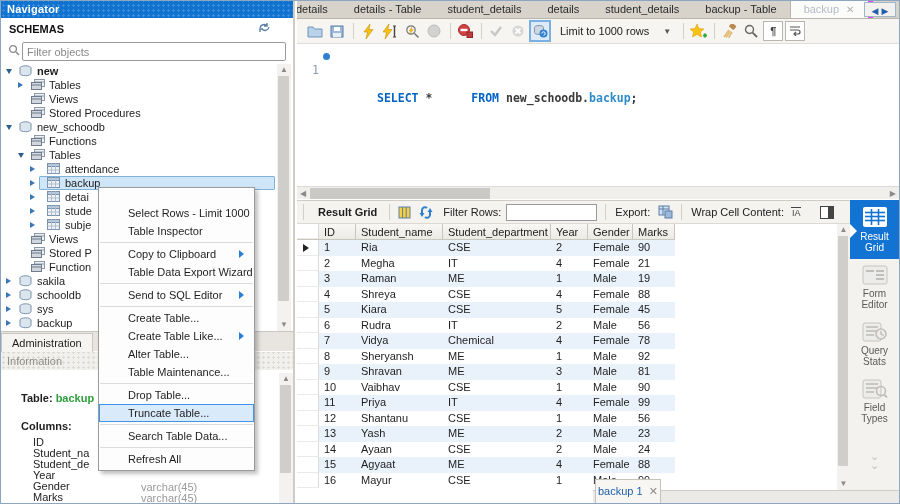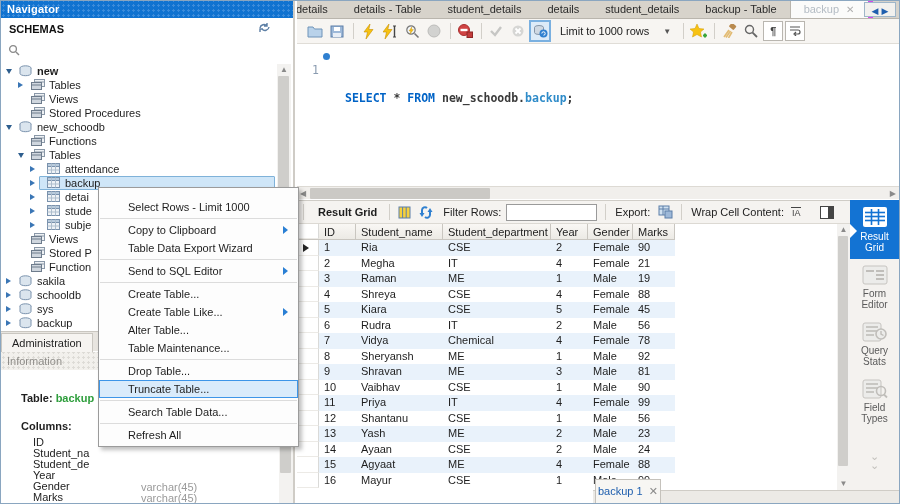--- a/index.html
+++ b/index.html
@@ -42,22 +42,22 @@
   #info-header { position:absolute; left:0; top:351px; width:100%; height:18px; line-height:18px; color:#8f8d89; background:#f2f0ec; padding-left:6px;
                  background-image:radial-gradient(#dddbd6 1px, transparent 1.2px); background-size:5px 5px; background-position:70px 3px; }
   #info-body { position:absolute; left:0; top:369px; width:100%; height:133px; background:#fff; }
   .info-table-line { position:absolute; left:20px; top:22px; font-weight:bold; }
   .info-table-name { color:#2e9e3c; }
   .info-cols-label { position:absolute; left:20px; top:50px; font-weight:bold; }
   .icol { position:absolute; left:32px; width:100px; height:11px; line-height:11px; color:#222; }
   .itype { position:absolute; left:140px; color:#9a9a9a; }
 
   
-  #ctxmenu { position:absolute; left:97px; top:186px; width:201px; background:#fdfdfd; border:1px solid #9b9b9b;
-             box-shadow:3px 3px 4px rgba(0,0,0,.25); z-index:50; padding-top:10px; padding-bottom:2px; }
+  #ctxmenu { position:absolute; left:97px; top:186px; width:157px; background:#fdfdfd; border:1px solid #9b9b9b;
+             box-shadow:3px 3px 4px rgba(0,0,0,.25); z-index:50; padding-top:16px; padding-bottom:2px; }
   .mi { position:relative; height:18px; line-height:18px; padding-left:29px; color:#1e1e1e; }
   .mi .sub { position:absolute; right:10px; top:5px; width:0; height:0; border-left:5px solid #2a7fd4; border-top:4px solid transparent; border-bottom:4px solid transparent; }
   .mi.hl { background:#d9ebfb; outline:1px solid #3d95e8; outline-offset:-1px; }
   .msep { height:1px; background:#dcdcdc; margin:2px 1px; }
 
   
   #right { position:absolute; left:296px; top:0; width:602px; height:502px; }
   #tabbar { position:absolute; left:0; top:0; width:100%; height:18px; background:#d7d3cb; border-bottom:1px solid #b9b5ad; white-space:nowrap; overflow:hidden; }
   .etab { display:inline-block; height:22px; line-height:17px; padding:0 13px; color:#2a2a2a; }
   .etab.active { background:#fbfbfa; color:#b4bcc4; border-left:1px solid #b9b5ad; border-right:5px solid #d946ef; }
@@ -71,21 +71,21 @@
   .tbsep { width:1px; height:16px; background:#d2cfc9; margin:0 4px; }
   .limitbox { display:inline-flex; align-items:center; height:18px; padding:0 6px; margin:0 2px; color:#222; }
   .limitbox .dd { margin-left:14px; color:#555; font-size:8px; }
   .acbox { outline:2px solid #7ab0e0; outline-offset:-1px; background:#ddebf8; }
 
   #editor { position:absolute; left:0; top:43px; width:100%; height:142px; background:#fff; }
   .codeline { position:absolute; left:0; top:5px; height:14px; line-height:14px; font-family:"DejaVu Sans Mono","Liberation Mono",monospace; font-size:11.5px; white-space:pre; }
   .lnum { position:absolute; left:8px; width:14px; text-align:right; color:#8a9bb0; }
   .ldot { position:absolute; left:26px; top:4px; width:7px; height:7px; border-radius:50%; background:#2f80d0; }
   .sqltext { position:absolute; left:48px; color:#3a3a3a; font-weight:bold; }
-  .kw { color:#0063c6; }
+  .kw { color:#0063c6;margin-left:32px; }
   .tbl { color:#2e8bc9; }
 
   #hscroll { position:absolute; left:0; top:185px; width:100%; height:13px; background:#f1efec; border-top:1px solid #dddad4; }
   #hscroll .thumb { position:absolute; left:13px; top:1px; width:180px; height:11px; background:#cbc9c5; border-radius:1px; }
   #hscroll .a { position:absolute; top:2px; color:#8a8a8a; font-size:8px; }
 
   #rtoolbar { position:absolute; left:0; top:199px; width:100%; height:24px; background:#f5f3f0; border-top:1px solid #cfccc6; border-bottom:1px solid #dcd9d3;
               display:flex; align-items:center; }
   .rt-label { font-weight:bold; margin:0 8px 0 10px; }
   .rt-plain { margin:0 5px; color:#222; }
@@ -132,20 +132,21 @@
           <path d="M2 6 a4 4 0 0 1 7-2 M9 1 v3 h-3 M11 5 a4 4 0 0 1-7 2 M2 10 v-3 h3" stroke="#5d7fa5" stroke-width="1.4" fill="none"></path>
         </svg>
     </span>
     <div class="filter-row">
       <span class="mag">
         <svg width="12" height="12">
             <circle cx="5" cy="5" r="3.4" stroke="#8a8a8a" stroke-width="1.3" fill="none"></circle>
             <line x1="8" y1="8" x2="11" y2="11" stroke="#8a8a8a" stroke-width="1.4"></line>
           </svg>
       </span>
+      <input class="filter-input" placeholder="Filter objects" style="">
     </div>
 
     <div id="tree">
         <div class="trow">
           <span class="arr down" style="left: 5px;"></span>
           <span class="tico" style="left: 18px;">
             <svg width="13" height="12">
               <ellipse cx="6.5" cy="3" rx="5.5" ry="2.2" fill="#dbe5ee" stroke="#7a92ad"></ellipse>
               <path d="M1 3 v5.5 a5.5 2.2 0 0 0 11 0 V3" fill="#dbe5ee" stroke="#7a92ad"></path>
               <line x1="1" y1="6" x2="1" y2="6"></line>
@@ -396,20 +397,21 @@
         </div>
       <div class="vscroll" style="left:278px; top:3px; width:14px; height:130px;">
         <span class="sarrow" style="top:2px;">▲</span>
         <div class="vthumb" style="top:12px; height:88px;"></div>
       </div>
     </div>
   </div>
 
   <div id="ctxmenu">
       <div class="mi">Select Rows - Limit 1000</div>
+      <div class="mi">Table Inspector</div>
       <div class="msep"></div>
       <div class="mi">Copy to Clipboard<span class="sub"></span></div>
       <div class="mi">Table Data Export Wizard</div>
       <div class="msep"></div>
       <div class="mi">Send to SQL Editor<span class="sub"></span></div>
       <div class="msep"></div>
       <div class="mi">Create Table...</div>
       <div class="mi">Create Table Like...<span class="sub"></span></div>
       <div class="mi">Alter Table...</div>
       <div class="mi">Table Maintenance...</div>

